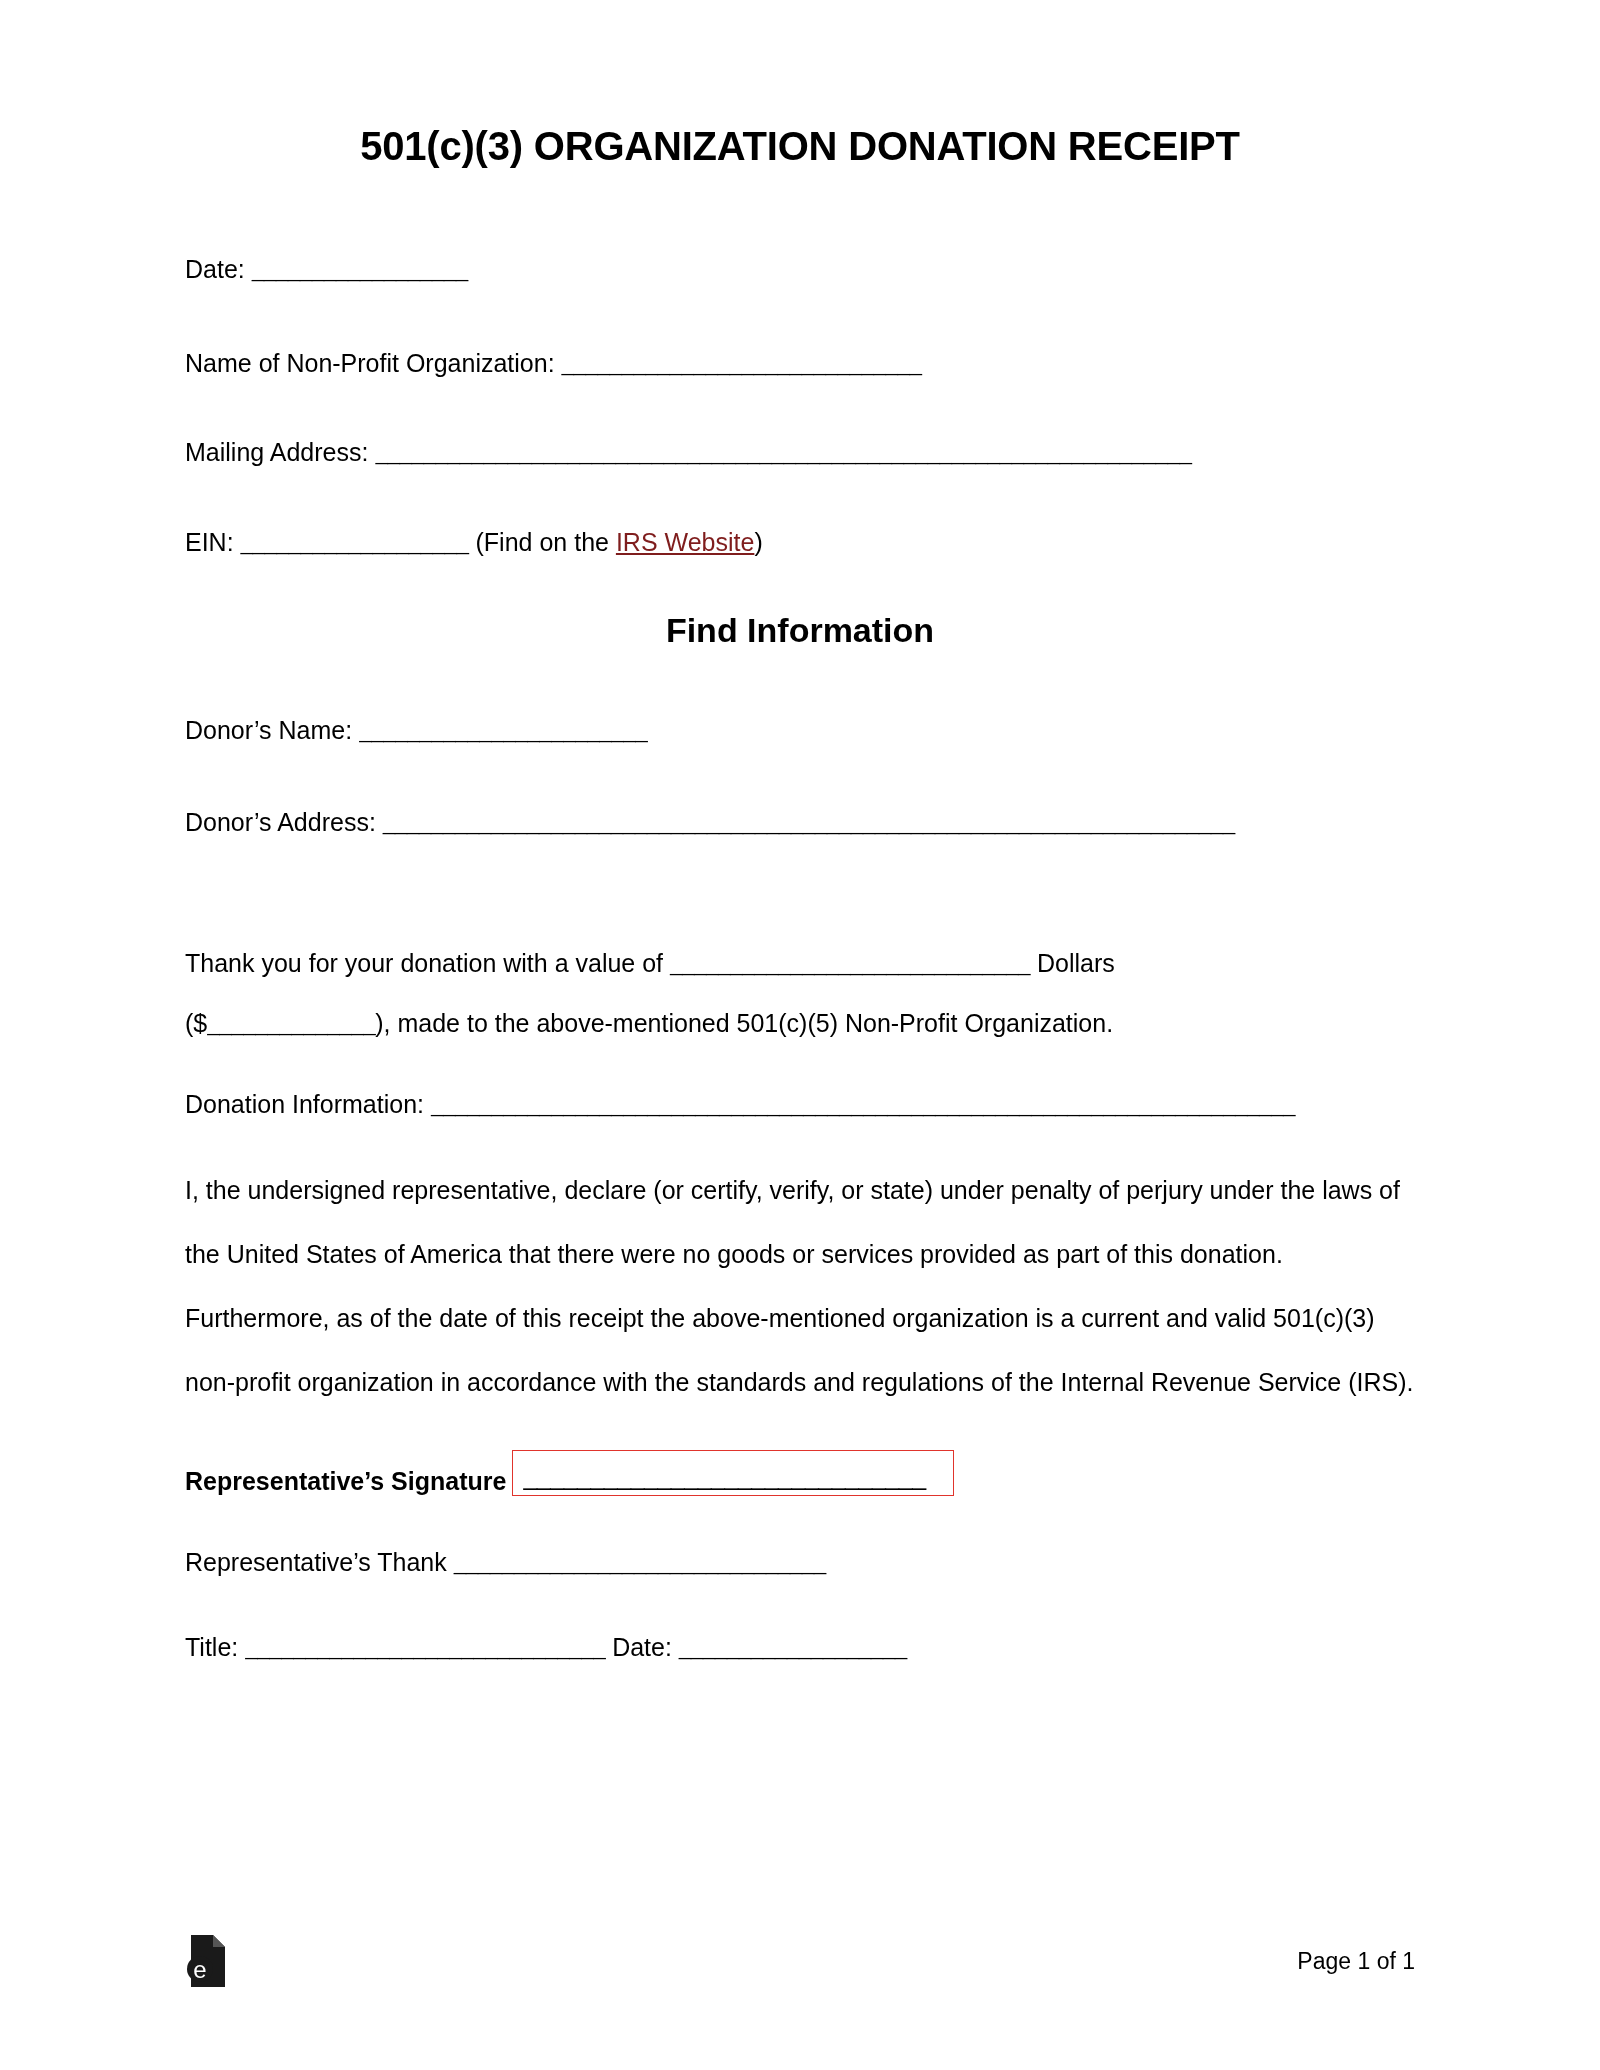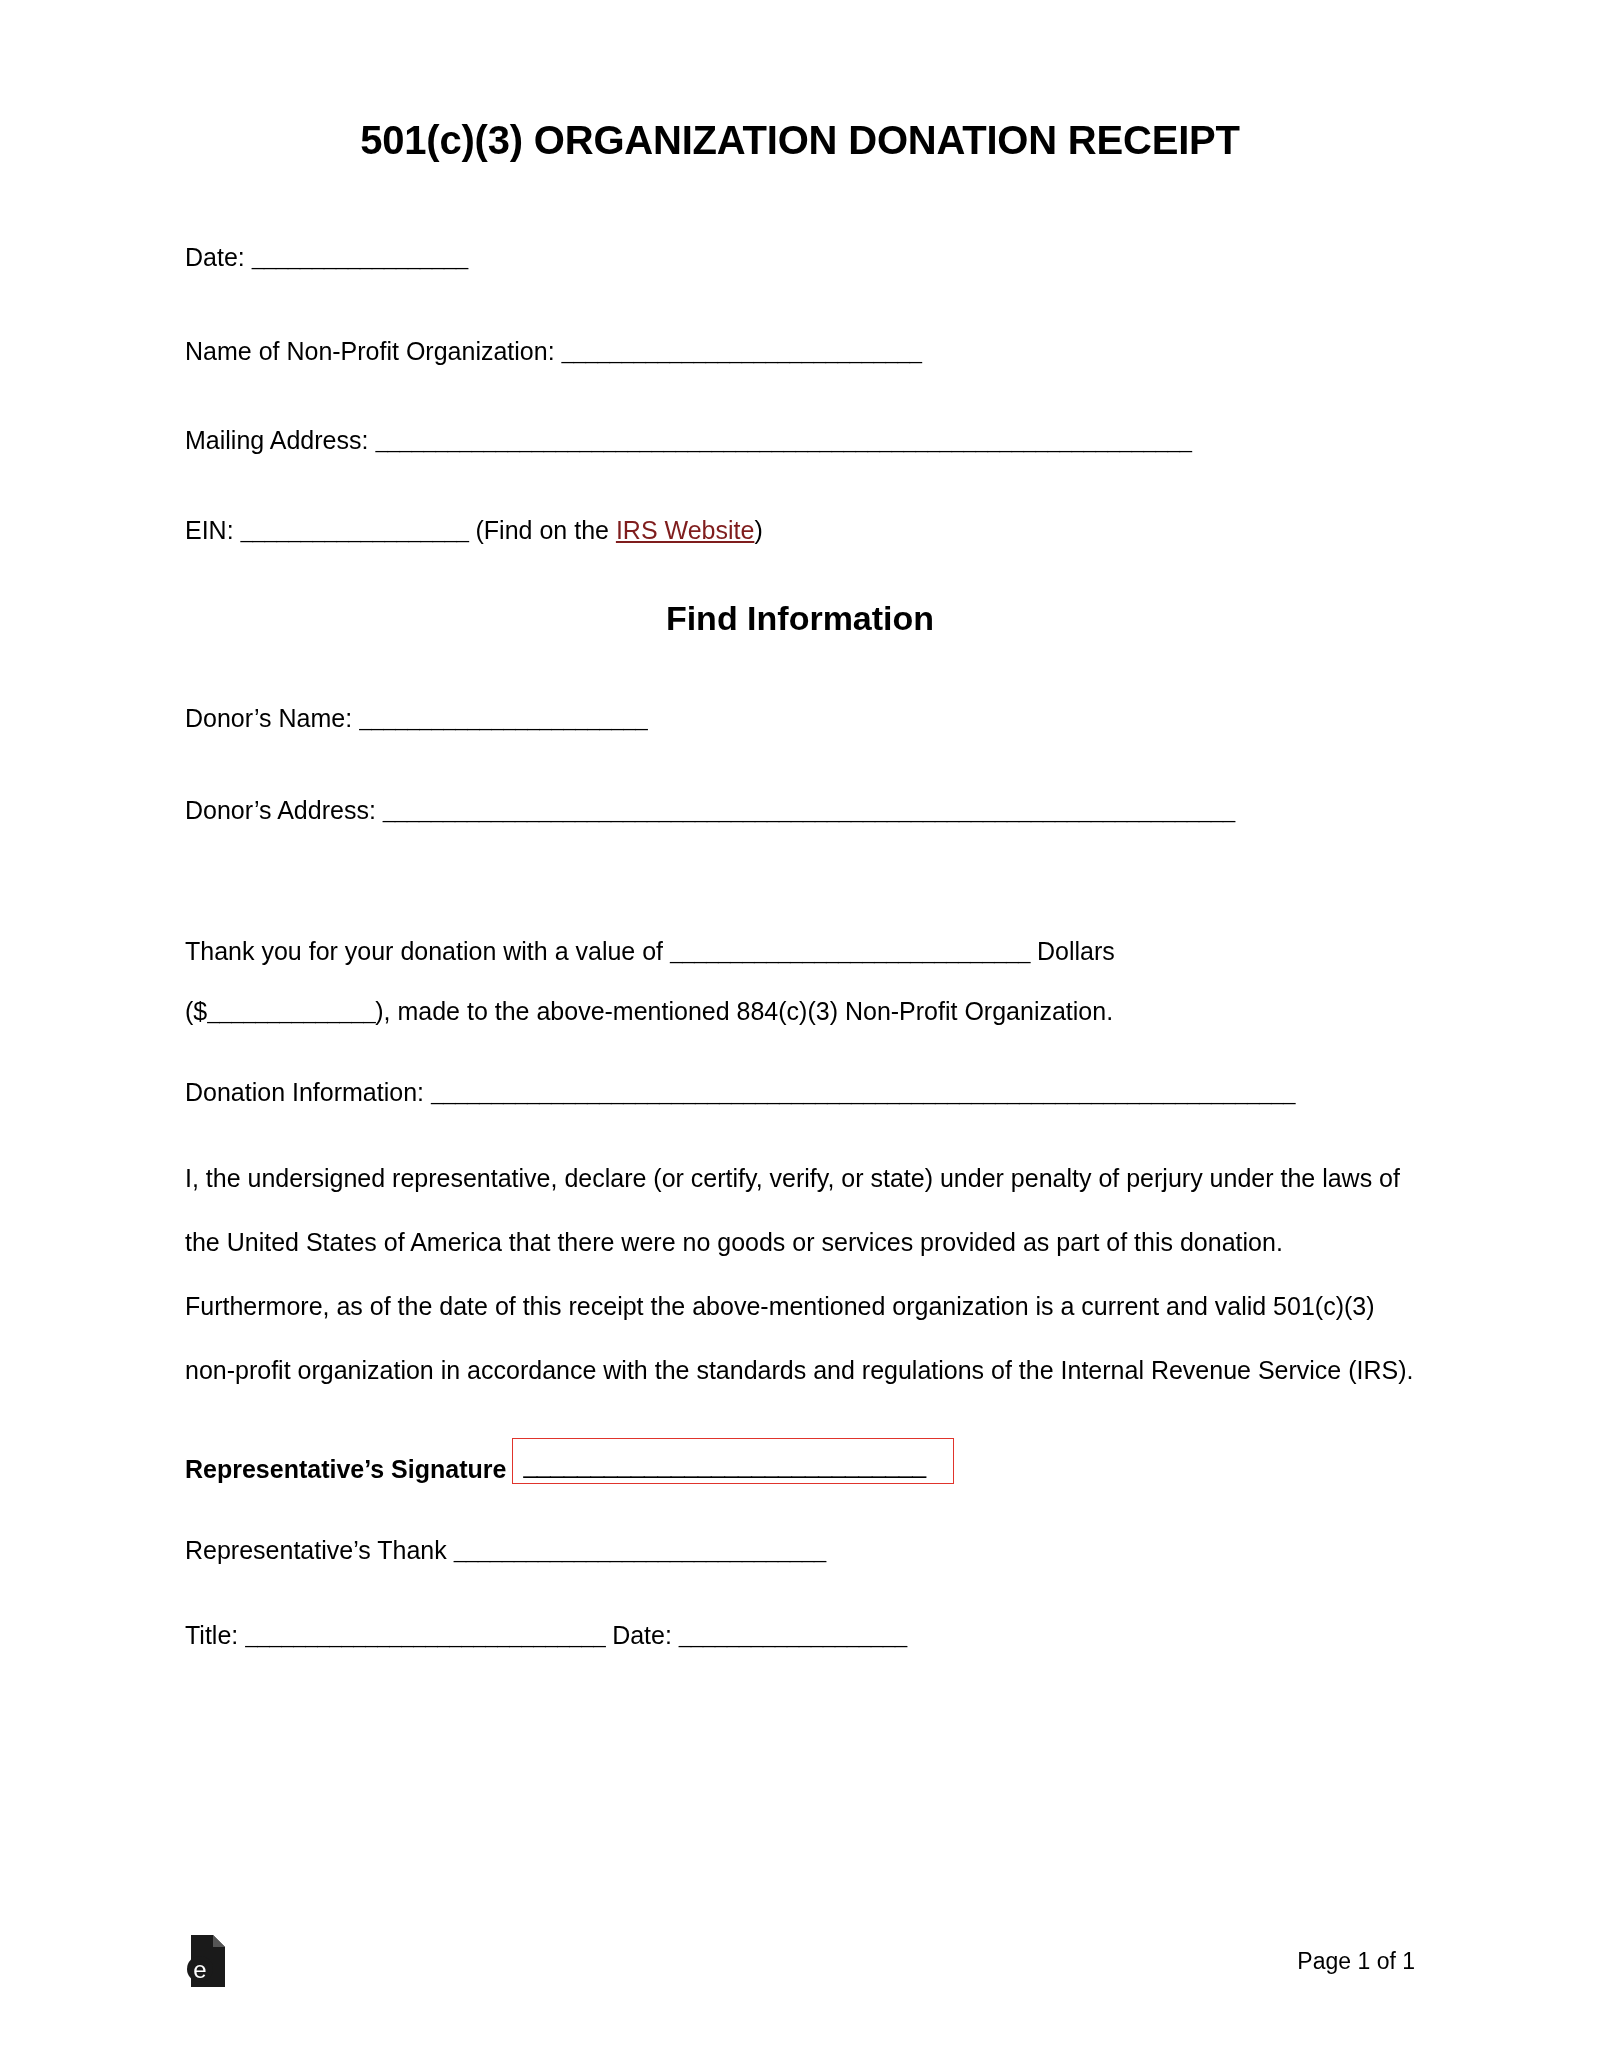--- a/index.html
+++ b/index.html
@@ -23,21 +23,21 @@
   .content {
     position: absolute;
     left: 185px;
     top: 0;
     width: 1230px;
   }
   h1.doc-title {
     font-size: 40px;
     font-weight: bold;
     text-align: center;
-    margin: 6px;
+    margin: 12px;
     padding-top: 112px;
     letter-spacing: -0.2px;
   }
   .section-heading {
     font-size: 34px;
     font-weight: bold;
     text-align: center;
     margin: 0;
   }
   .line-row {
@@ -155,21 +155,21 @@
 
     <div style="height:56px"></div>
 
     <div class="line-row">
       <span>Thank you for your donation with a value of </span><span class="fill">______________________________</span><span> Dollars</span>
     </div>
 
     <div style="height:26px"></div>
 
     <div class="line-row">
-      <span>($</span><span class="fill">______________</span><span>), made to the above-mentioned 884(c)(3) Non-Profit Organization.</span>
+      <span>($</span><span class="fill">______________</span><span>), made to the above-mentioned 501(c)(5) Non-Profit Organization.</span>
     </div>
 
     <div style="height:48px"></div>
 
     <div class="line-row">
       <span>Donation Information: </span><span class="fill">________________________________________________________________________</span>
     </div>
 
     <div style="height:36px"></div>
 

